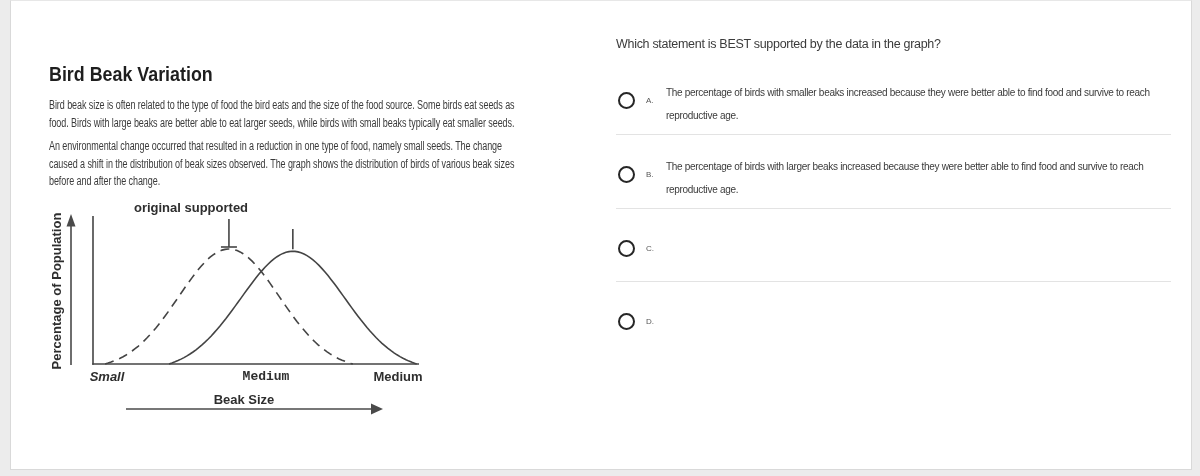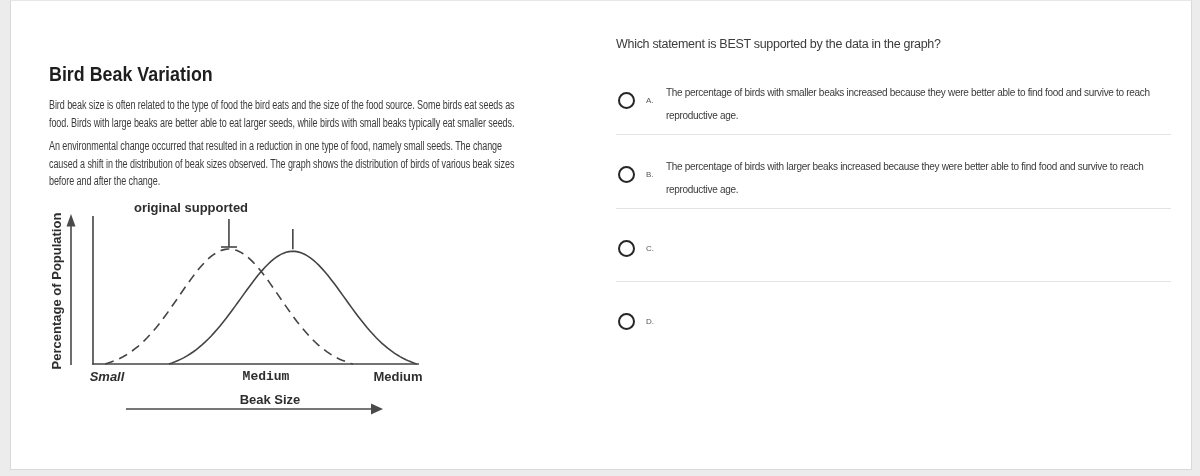--- a/index.html
+++ b/index.html
@@ -23,21 +23,21 @@
   .glabel { position:absolute; font-size:13px; font-weight:600; color:#2e2e2e;
     line-height:16px; }
   .center { transform:translateX(-50%); white-space:nowrap; }
   .ylab { left:11px; top:94px; transform:translate(-50%,-50%) rotate(-90deg);
     white-space:nowrap; }
   .ann-1 { left:145px; top:3px; }
   .ann-2 { left:225px; top:-2px; width:134px; }
   .tick-small  { left:61px;  top:172px;font-style:italic; }
   .tick-medium { left:220px; top:172px;font-family:Liberation Mono, monospace; }
   .tick-large  { left:352px; top:172px; }
-  .xlab { left:224px; top:195px; }
+  .xlab { left:198px; top:195px; }
 
   
   .qpanel { position:absolute; left:595px; top:0; width:575px; height:100%;margin-top:20px; }
   .question { position:absolute; left:10px; top:16px; width:540px;
     font-size:12.5px; letter-spacing:-0.3px; color:#3b3b3b; }
   .sep { position:absolute; left:10px; width:555px; height:0;
     border-top:1px solid #e3e3e3; }
   .sep-1 { top:113px; } .sep-2 { top:187px; } .sep-3 { top:260px; }
   .option { position:absolute; left:10px; width:560px; height:58px; cursor:pointer; }
   .opt-a { top:55px; } .opt-b { top:129px; } .opt-c { top:203px; } .opt-d { top:276px; }

